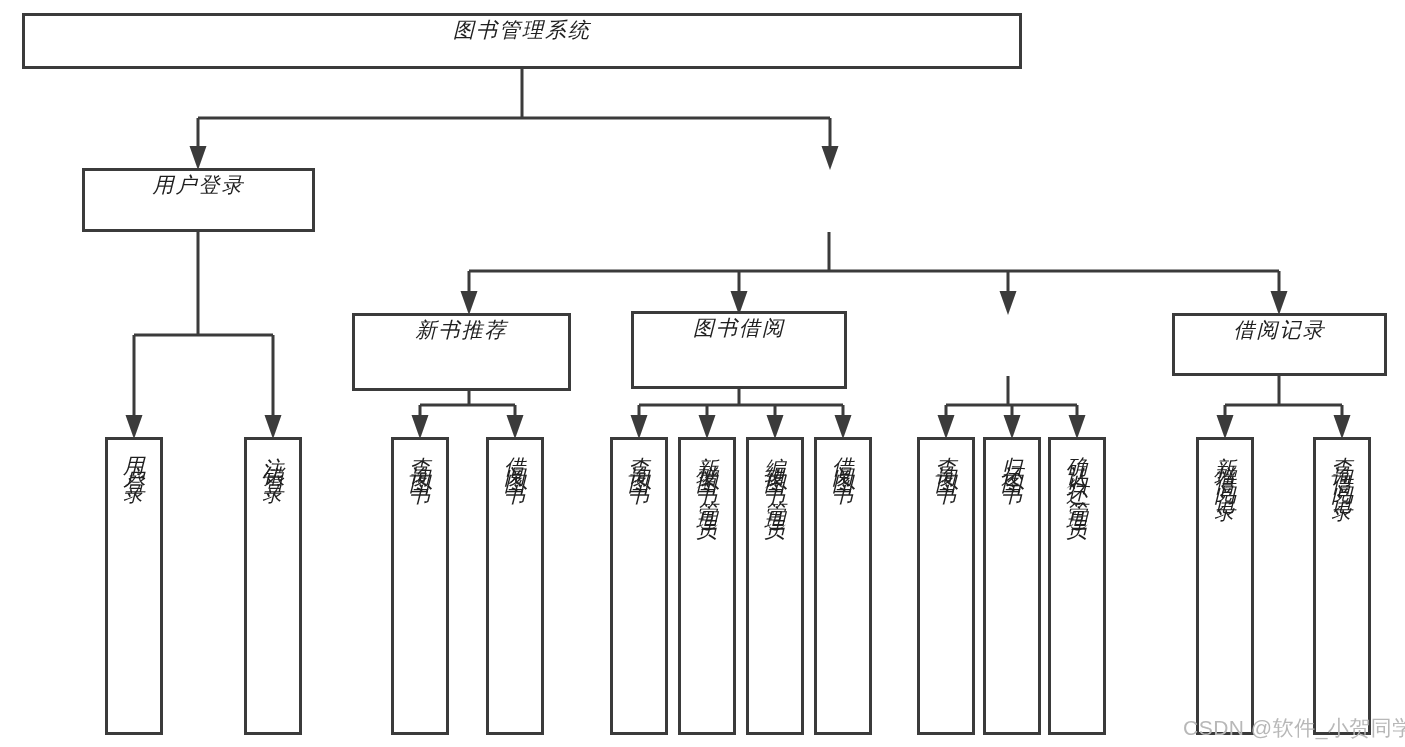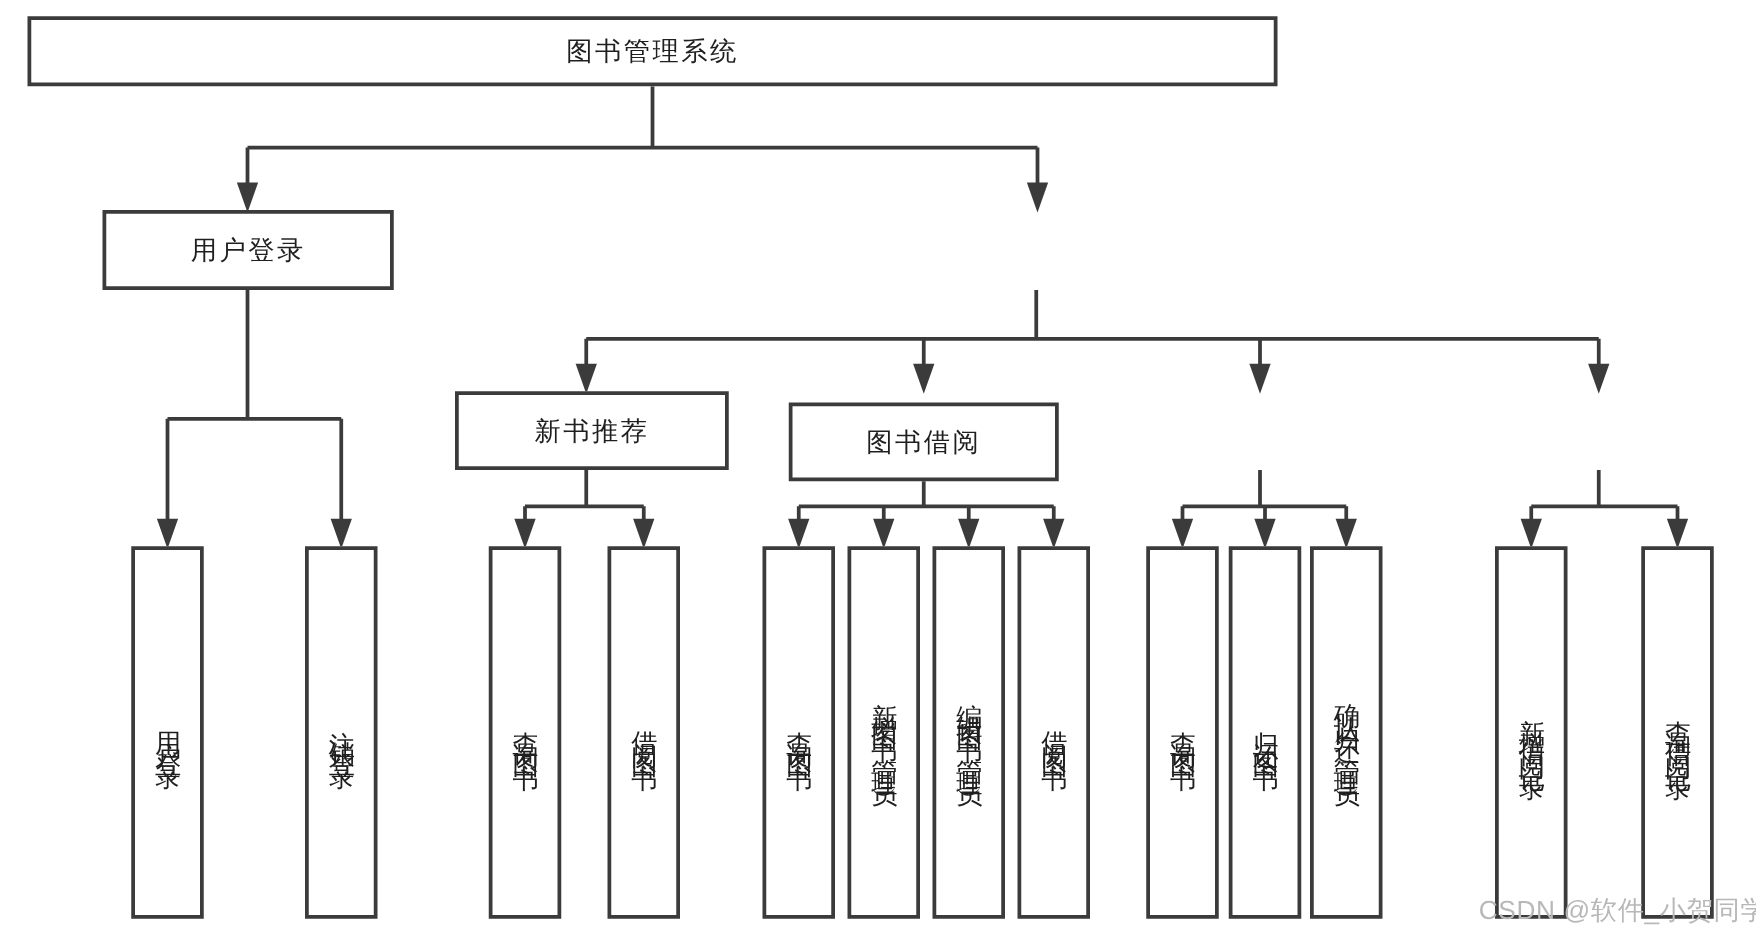--- a/index.html
+++ b/index.html
@@ -15,23 +15,24 @@
     background:var(--bg);
     font-family:"Liberation Sans", sans-serif;
     overflow:hidden;
   }
   .connectors{position:absolute;left:0;top:0;z-index:1;}
   .box{
     position:absolute;
     box-sizing:border-box;
     border:3px solid var(--line);
     background:#fff;
-    display:flex;align-items:center;justify-content:center;
+    display:flex;align-items:flex-start;justify-content:center;
     color:var(--text);
     z-index:2;
+    font-style:italic;
   }
   .hlabel{
     font-size:21px;
     letter-spacing:2px;
     white-space:nowrap;
   }
   .vtext{
     writing-mode:vertical-rl;
     text-orientation:mixed;
     font-size:21px;
@@ -88,25 +89,28 @@
   </svg>
 
   <div class="box" style="left:22px;top:13px;width:1000px;height:56px;">
     <span class="hlabel">图书管理系统</span>
   </div>
 
   <div class="box" style="left:82px;top:168px;width:233px;height:64px;">
     <span class="hlabel">用户登录</span>
   </div>
 
-  <div class="box" style="left:364px;top:313px;width:219px;height:63px;">
+  <div class="box" style="left:352px;top:313px;width:219px;height:78px;">
     <span class="hlabel">新书推荐</span>
   </div>
-  <div class="box" style="left:631px;top:322px;width:216px;height:63px;">
+  <div class="box" style="left:631px;top:311px;width:216px;height:78px;">
     <span class="hlabel">图书借阅</span>
+  </div>
+  <div class="box" style="left:1172px;top:313px;width:215px;height:63px;">
+    <span class="hlabel">借阅记录</span>
   </div>
 
   <div class="box" style="left:105px;top:437px;width:58px;height:298px;">
     <span class="vtext">用户登录</span>
   </div>
   <div class="box" style="left:244px;top:437px;width:58px;height:298px;">
     <span class="vtext">注销登录</span>
   </div>
 
   <div class="box" style="left:391px;top:437px;width:58px;height:298px;">

